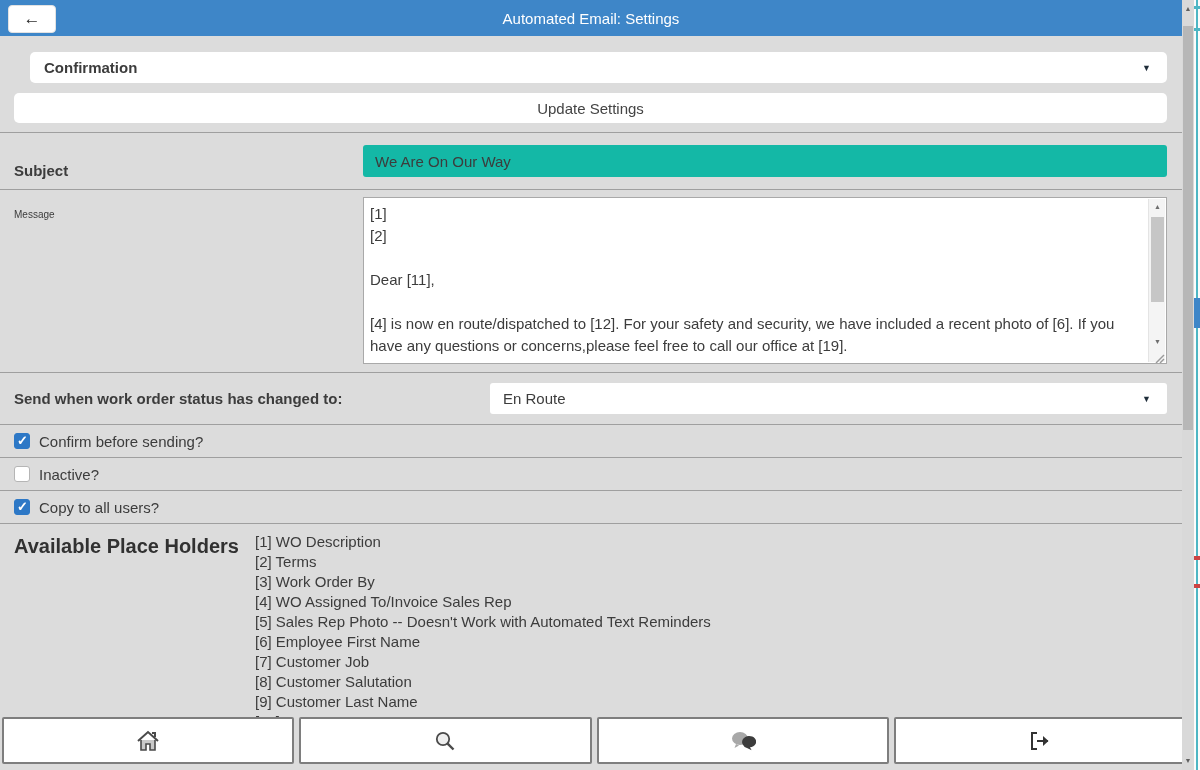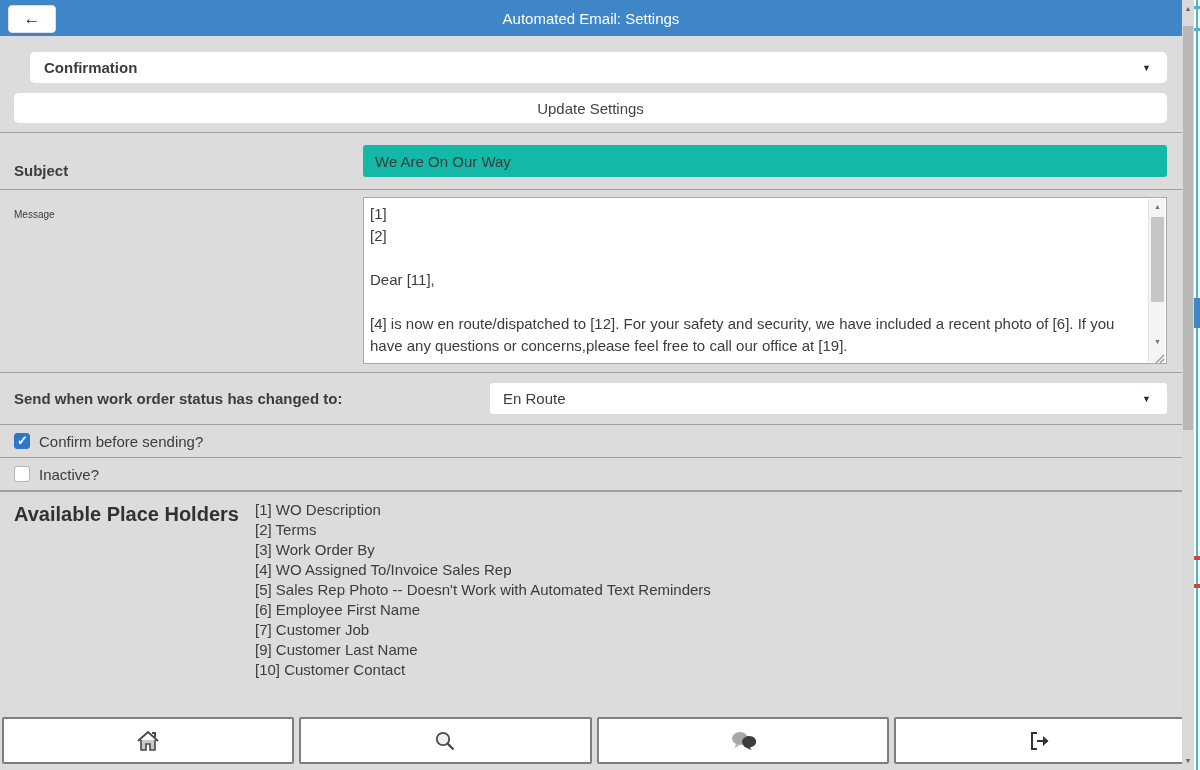--- a/index.html
+++ b/index.html
@@ -200,32 +200,37 @@
   <div class="cb-row">
     <span class="cb checked"></span>
     <span>Confirm before sending?</span>
   </div>
   <hr class="divider">
   <div class="cb-row">
     <span class="cb"></span>
     <span>Inactive?</span>
   </div>
   <hr class="divider">
+  <div class="cb-row">
+    <span class="cb checked"></span>
+    <span>Copy to all users?</span>
+  </div>
   <hr class="divider">
 
   <div class="ph-section">
     <div class="ph-heading">Available Place Holders</div>
     <ul class="ph-list">
       <li>[1] WO Description</li>
       <li>[2] Terms</li>
       <li>[3] Work Order By</li>
       <li>[4] WO Assigned To/Invoice Sales Rep</li>
       <li>[5] Sales Rep Photo -- Doesn't Work with Automated Text Reminders</li>
       <li>[6] Employee First Name</li>
       <li>[7] Customer Job</li>
+      <li>[8] Customer Salutation</li>
       <li>[9] Customer Last Name</li>
       <li>[10] Customer Contact</li>
       <li class="clipped">[11] Customer First Name</li>
     </ul>
   </div>
 </div>
 
 <div class="toolbar">
   <div class="tb-btn">
     <svg width="24" height="22" viewBox="0 0 24 22">

